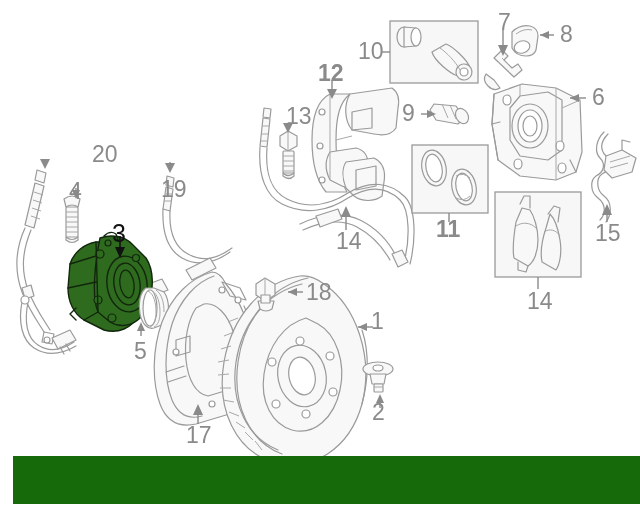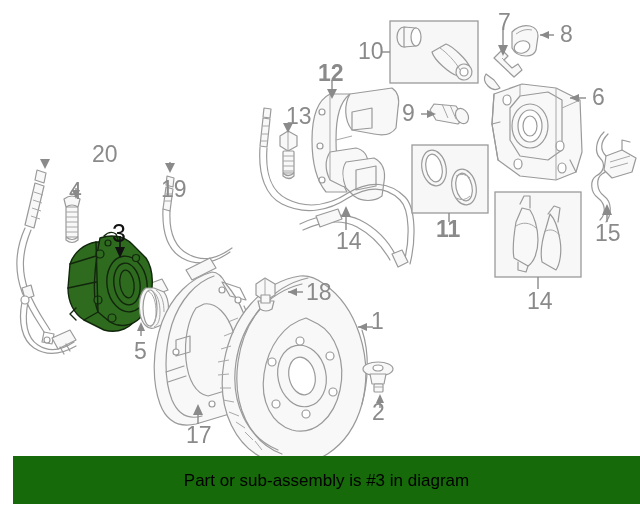--- a/index.html
+++ b/index.html
@@ -395,16 +395,15 @@
   <div class="callout-label" style="left:286px; top:105px;">13</div>
   <div class="callout-label" style="left:527px; top:290px;">14</div>
   <div class="callout-label" style="left:595px; top:222px;">15</div>
   <div class="callout-label" style="left:336px; top:230px;">14</div>
   <div class="callout-label" style="left:186px; top:424px;">17</div>
   <div class="callout-label" style="left:306px; top:281px;">18</div>
   <div class="callout-label" style="left:161px; top:146px;margin-top:32px;">19</div>
   <div class="callout-label" style="left:48px; top:143px;margin-left:44px;">20</div>
 
   <div id="notice-banner">
-    <div class="line">Part or sub-assembly is #3 in diagram</div>
   </div>
 
 </div>
 
 </body></html>

